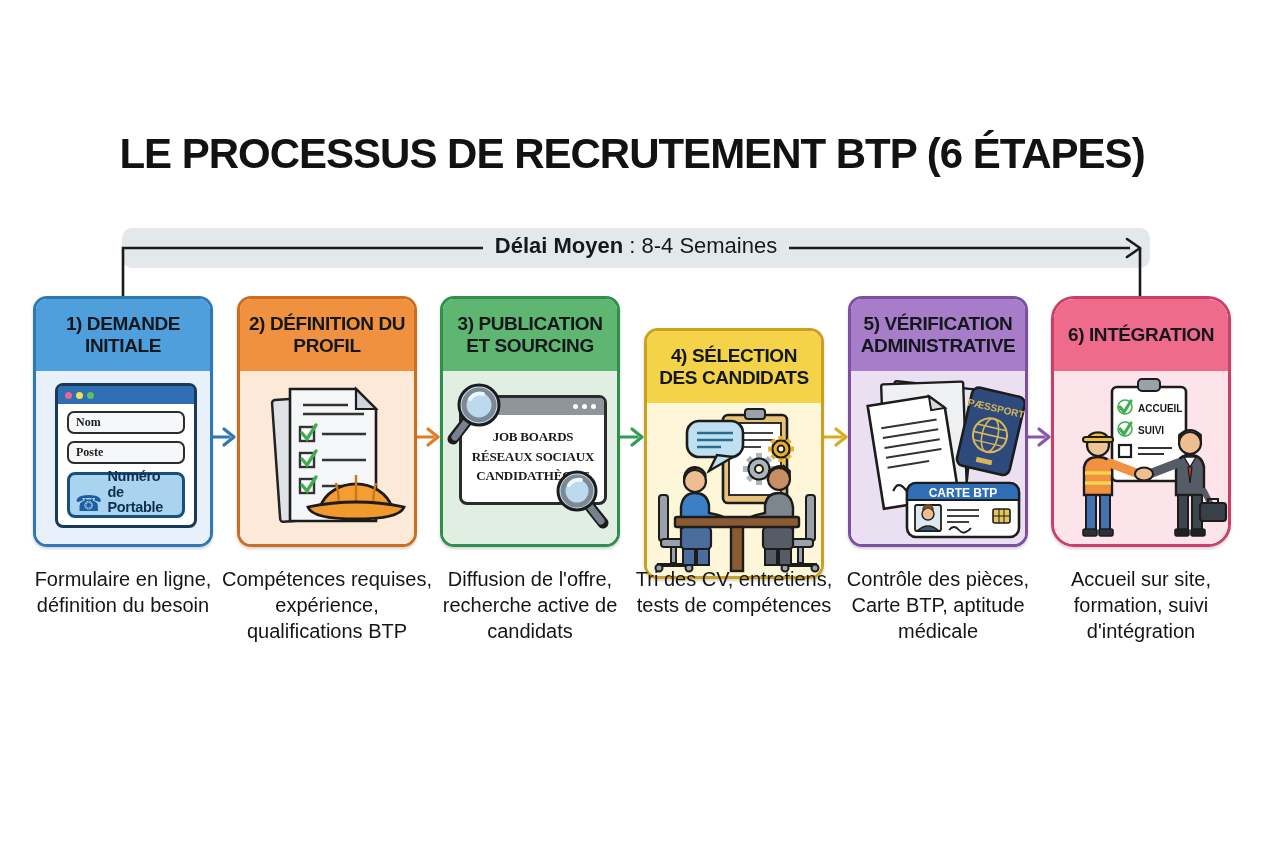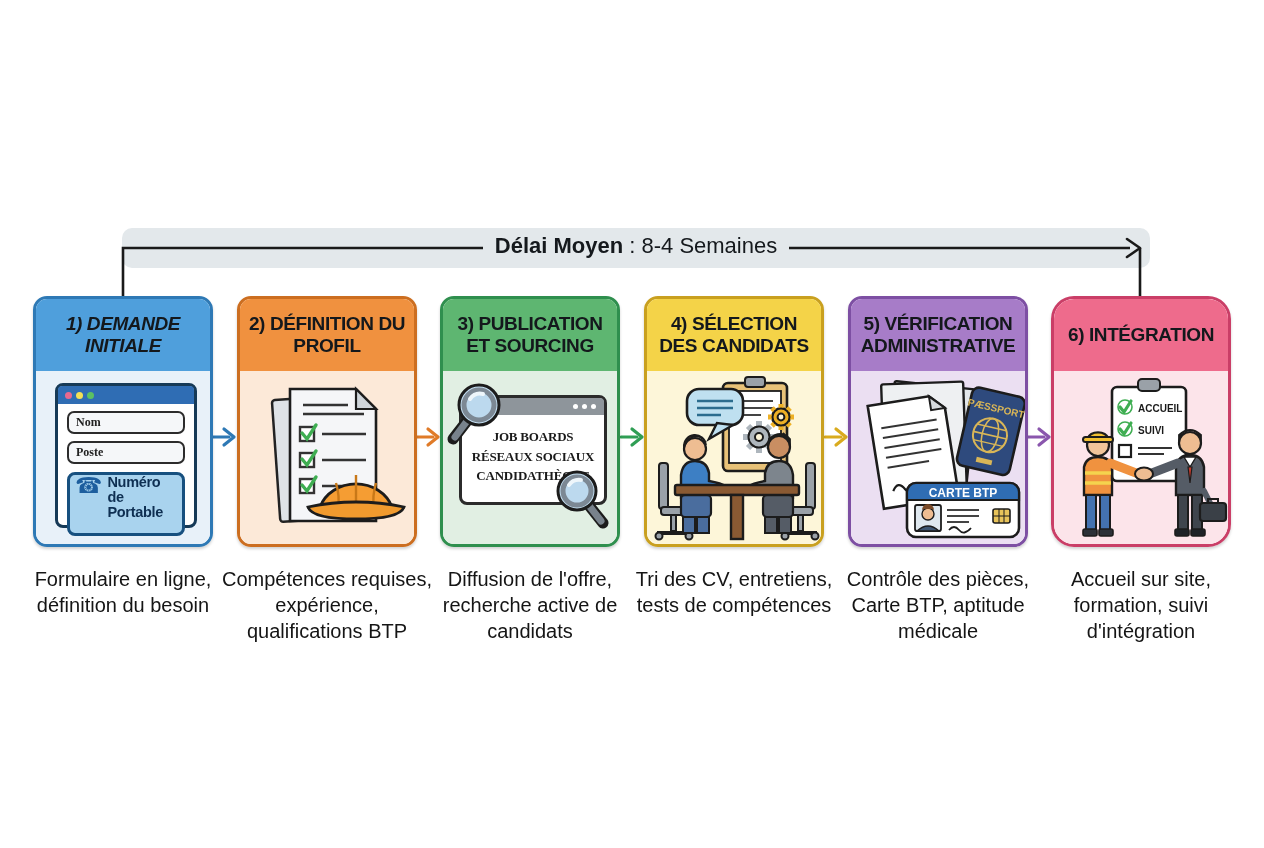--- a/index.html
+++ b/index.html
@@ -19,61 +19,62 @@
   .timeline-label .bold{font-weight:800;}
 
   
   .step{position:absolute;top:296px;width:180px;height:251px;border-radius:14px;
     border:3px solid #000;overflow:hidden;box-sizing:border-box;z-index:4;
     box-shadow:0 2px 3px rgba(0,0,0,.18);}
   .step-header{height:72px;display:flex;align-items:center;justify-content:center;text-align:center;
     font-size:19px;font-weight:800;letter-spacing:-0.4px;line-height:1.15;color:#14181c;padding:0 6px;}
   .step-body{position:relative;height:173px;}
 
-  .s1{left:33px;border-color:#2e79b5;}  .s1 .step-header{background:#4f9fdc;font-style:italic;} .s1 .step-body{background:#e8f1f9;}
+  .s1{left:33px;border-color:#2e79b5;}  .s1 .step-header{background:#4f9fdc;} .s1 .step-body{background:#e8f1f9;}
   .s2{left:237px;border-color:#cc6e20;} .s2 .step-header{background:#f0913f;} .s2 .step-body{background:#fce9d8;}
   .s3{left:440px;border-color:#2f8f4e;} .s3 .step-header{background:#5eb671;} .s3 .step-body{background:#e1efe3;font-family:Liberation Serif, serif;}
-  .s4{left:644px;border-color:#c9a01f;} .s4 .step-header{background:#f4d348;} .s4 .step-body{background:#fdf6d9;}
+  .s4{left:644px;border-color:#c9a01f;margin-top:32px;} .s4 .step-header{background:#f4d348;} .s4 .step-body{background:#fdf6d9;}
   .s5{left:848px;border-color:#7d4fa3;} .s5 .step-header{background:#a77cc8;} .s5 .step-body{background:#ebdff2;}
   .s6{left:1051px;border-color:#ca3e67;border-radius:23px;}.s6 .step-header{background:#ee6b8c;} .s6 .step-body{background:#fce4ea;text-align:right;}
 
   
   .desc{position:absolute;top:566px;width:212px;text-align:center;font-size:20px;line-height:1.3;
     color:#151515;z-index:4;}
   .d1{left:17px;} .d2{left:221px;} .d3{left:424px;} .d4{left:628px;} .d5{left:832px;} .d6{left:1035px;}
 
   
   .browser{position:absolute;left:19px;top:12px;width:142px;height:145px;background:#fff;
     border:3px solid #163a57;border-radius:8px;box-sizing:border-box;}
   .browser-bar{height:18px;background:#2f6db4;border-radius:4px 4px 0 0;display:flex;align-items:center;gap:4px;padding-left:7px;}
   .dot{width:7px;height:7px;border-radius:50%;}
   .dot-r{background:#e8698f;} .dot-y{background:#f3df56;} .dot-g{background:#5cc162;}
   .field{margin:7px 9px 0 9px;height:19px;border:2px solid #2c2c2c;border-radius:7px;background:#f5f7f9;
     font-size:12px;font-weight:700;color:#222;line-height:19px;padding-left:7px;font-family:Liberation Serif, serif;}
-  .btn-phone{margin:8px 9px 0 9px;height:64px;background:#a9d3ee;border:3px solid #17507f;border-radius:8px;
-    box-sizing:border-box;display:flex;align-items:flex-start;gap:5px;padding:0 5px;}
+  .btn-phone{margin:8px 9px 0 9px;height:46px;background:#a9d3ee;border:3px solid #17507f;border-radius:8px;
+    box-sizing:border-box;display:flex;align-items:flex-end;gap:5px;padding:0 5px;}
   .phone-glyph{font-size:22px;color:#1d5e9e;line-height:1;}
   .phone-glyph::before{content:"☎";}
   .btn-phone .btn-text{font-size:14.5px;font-weight:800;color:#0e2f52;line-height:1.05;letter-spacing:-0.3px;}
 
   
   .srcwin{position:absolute;left:16px;top:24px;width:148px;height:110px;background:#fff;
     border:3px solid #2b2b2b;border-radius:8px;box-sizing:border-box;}
   .srcwin-bar{height:17px;background:#8e959b;border-radius:4px 4px 0 0;display:flex;align-items:center;
     justify-content:flex-end;gap:4px;padding-right:8px;}
   .srcwin-bar .wdot{width:5px;height:5px;border-radius:50%;background:#fff;}
   .srcwin-text{margin-top:12px;text-align:center;font-size:13px;font-weight:800;line-height:1.5;
     letter-spacing:-0.2px;color:#1a1a1a;white-space:pre-line;}
   .mag{position:absolute;z-index:5;}
 </style>
 </head>
 <body>
 
 <div class="stage">
 
+  <div class="main-title">LE PROCESSUS DE RECRUTEMENT BTP (6 ÉTAPES)</div>
 
   <div class="timeline-bar"></div>
 
   <svg class="overlay-svg">
     <path d="M123,296 L123,248 L1130,248" stroke="#1a1a1a" stroke-width="2.6" fill="none"></path>
     <path d="M1127,239 L1140,248 L1127,257" stroke="#1a1a1a" stroke-width="2.6" fill="none" stroke-linecap="round" stroke-linejoin="round"></path>
     <path d="M1140,248 L1140,296" stroke="#1a1a1a" stroke-width="2.6" fill="none"></path>
 
     <g stroke="#2e79b5" stroke-width="3.2" fill="none" stroke-linecap="round" stroke-linejoin="round">
       <path d="M213,437 H229"></path>

